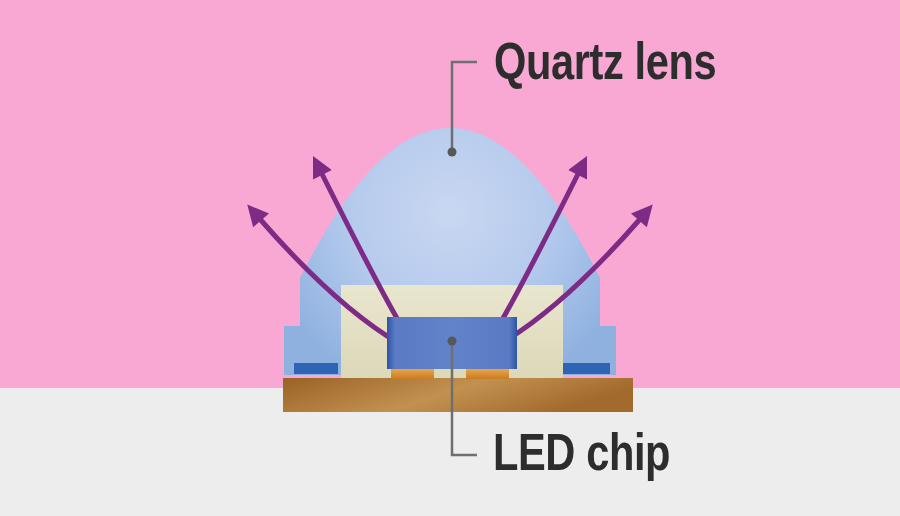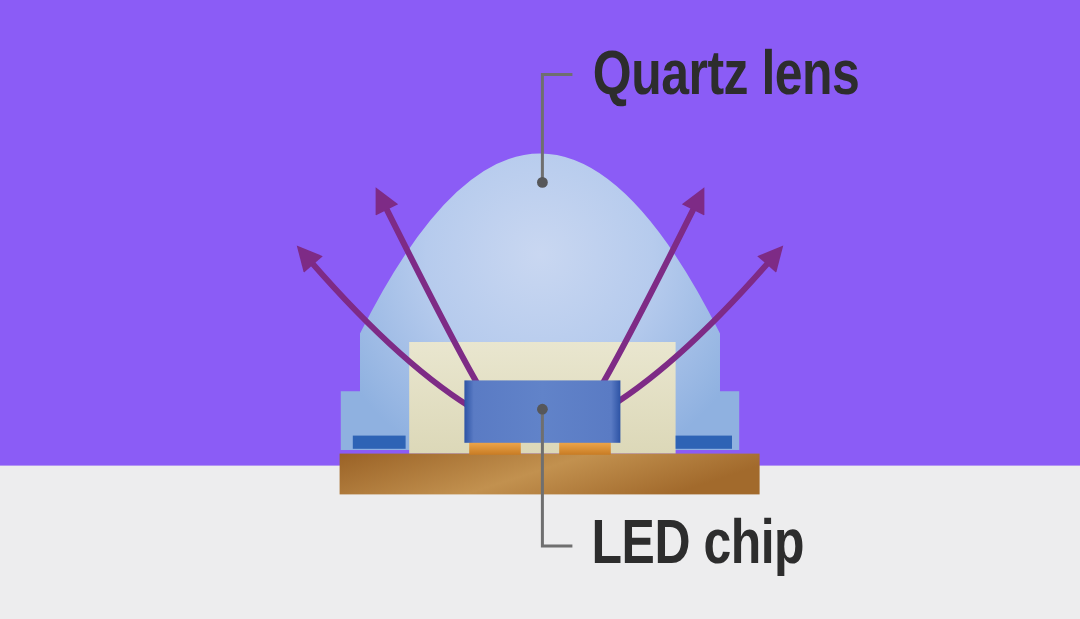--- a/index.html
+++ b/index.html
@@ -5,21 +5,21 @@
   html, body { margin: 0; padding: 0; }
   body {
     width: 900px; height: 516px;
     background: #ededee;
     font-family: "Liberation Sans", sans-serif;
     overflow: hidden;
   }
   .canvas {
     position: relative;
     width: 900px; height: 388px;
-    background: #8b5cf6;
+    background: #f9a8d4;
   }
   .canvas svg { position: absolute; left: 0; top: 0; }
   .part-label {
     position: absolute;
     font-weight: 700;
     font-size: 52px;
     line-height: 1.15;
     color: #2d2d2d;
     white-space: nowrap;
     transform: scaleX(0.8);

